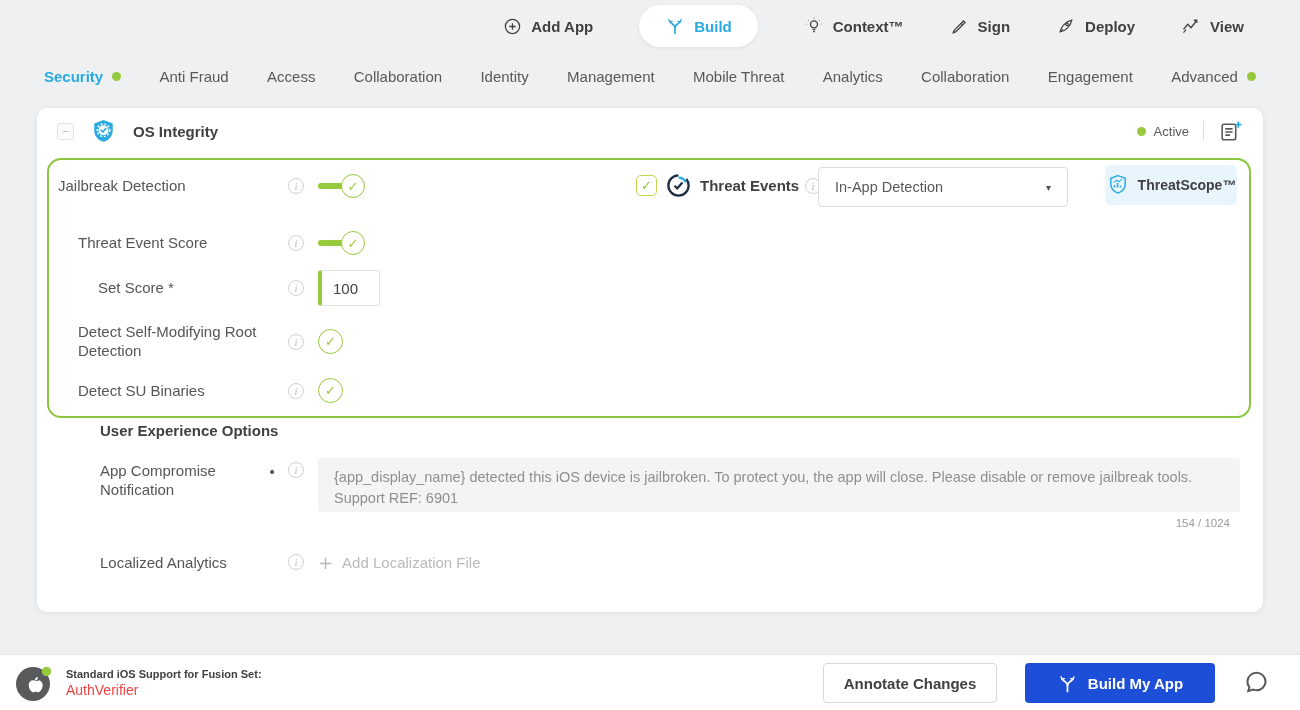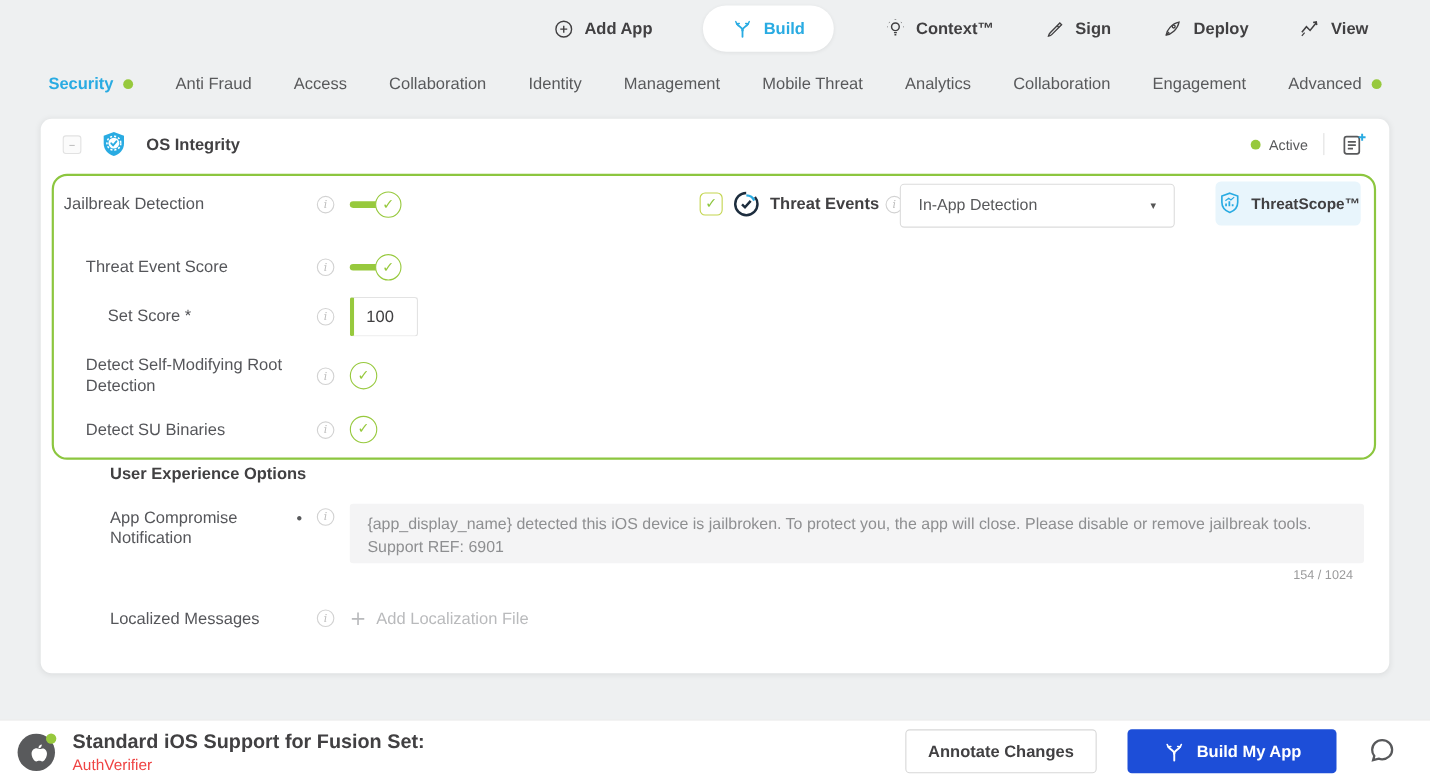--- a/index.html
+++ b/index.html
@@ -130,21 +130,21 @@
 
   .bullet-dot { position:absolute; color:#58595b; font-size:14px; }
 
   
   .footer {
     position:absolute; left:0; right:0; bottom:0; height:56px;
     background:#fff; border-top:1px solid #e7e7e7;
   }
   .fusion { position:absolute; left:14px; top:8px; display:flex; align-items:center; }
   .fusion-text { margin-left:12px; }
-  .fusion-title { font-size:18px; font-weight:bold; color:#414042; }
+  .fusion-title { font-size:11px; font-weight:bold; color:#414042; }
   .fusion-name { font-size:14px; color:#ef4444; margin-top:2px; }
 
   .saved { position:absolute; left:602px; top:10px; display:flex; gap:10px; align-items:flex-start; }
   .saved-lines { font-size:12.5px; color:#9b9b9c; }
   .saved-line2 { font-size:13px; color:#808184; margin-top:2px; }
   .saved-by { font-size:11px; }
 
   .annotate-btn {
     position:absolute; left:823px; top:8px; width:174px; height:40px;
     background:#fff; border:1px solid #d8d8d8; border-radius:4px;
@@ -349,21 +349,21 @@
     <span class="row-label" style="left:63px;top:6px;width:150px;">App Compromise Notification</span>
     <span class="bullet-dot glyph" style="left:231px;top:8px;">•</span>
     <span class="info-icon" style="left:251px;top:6px;">i</span>
   </div>
   <div class="message-box">{app_display_name} detected this iOS device is jailbroken. To protect you, the app will close. Please disable or remove jailbreak tools. Support REF: 6901</div>
   <div class="counter-abs">
     <span>154 / 1024</span>
   </div>
 
   <div class="row" style="top:440px;height:30px;">
-    <span class="row-label" style="left:63px;top:6px;">Localized Messages</span>
+    <span class="row-label" style="left:63px;top:6px;">Localized Analytics</span>
     <span class="info-icon" style="left:251px;top:6px;">i</span>
     <span class="add-file" style="left:281px;top:4px;">
       <span class="plus glyph">+</span>
       <span>Add Localization File</span>
     </span>
   </div>
 
 </div>
 
 <div class="footer">

